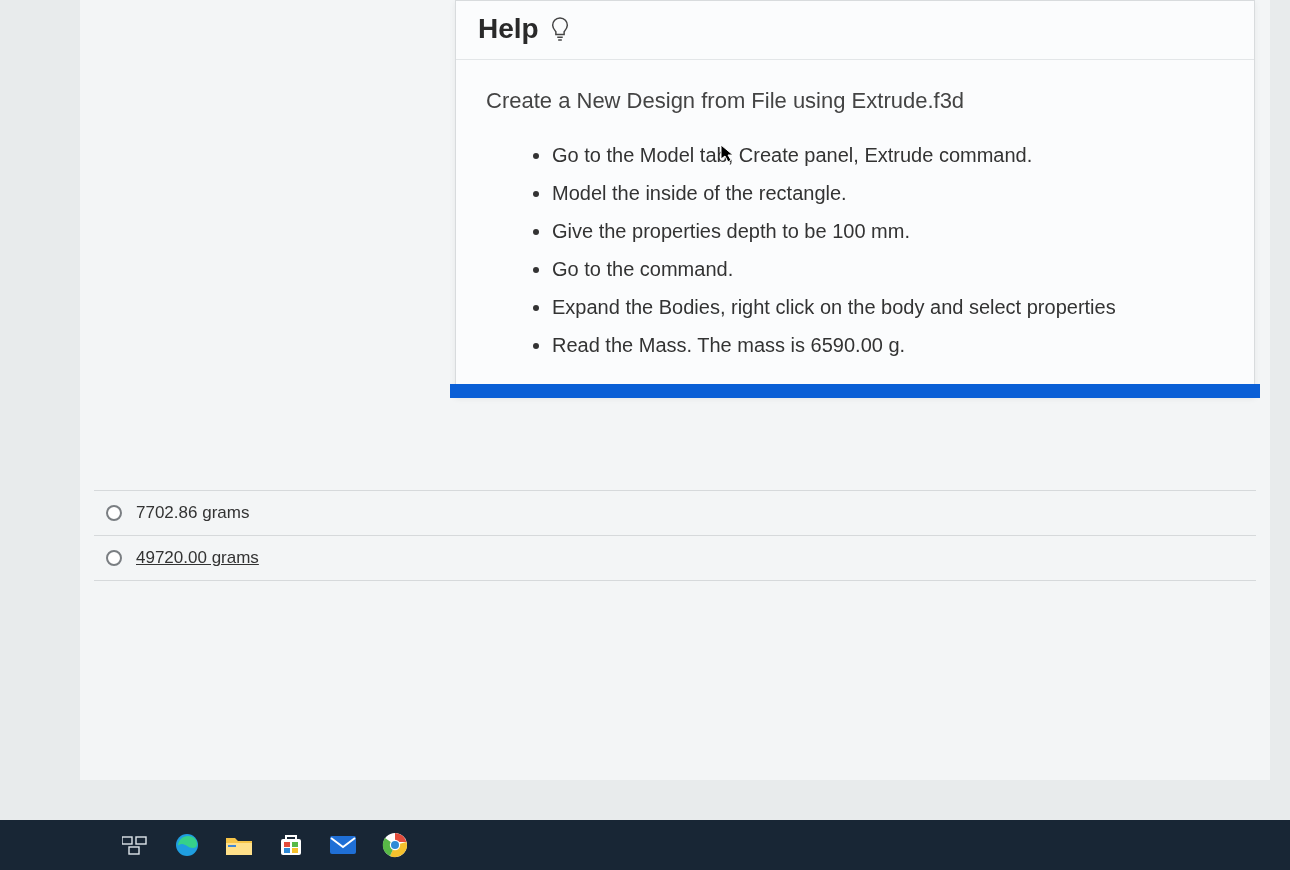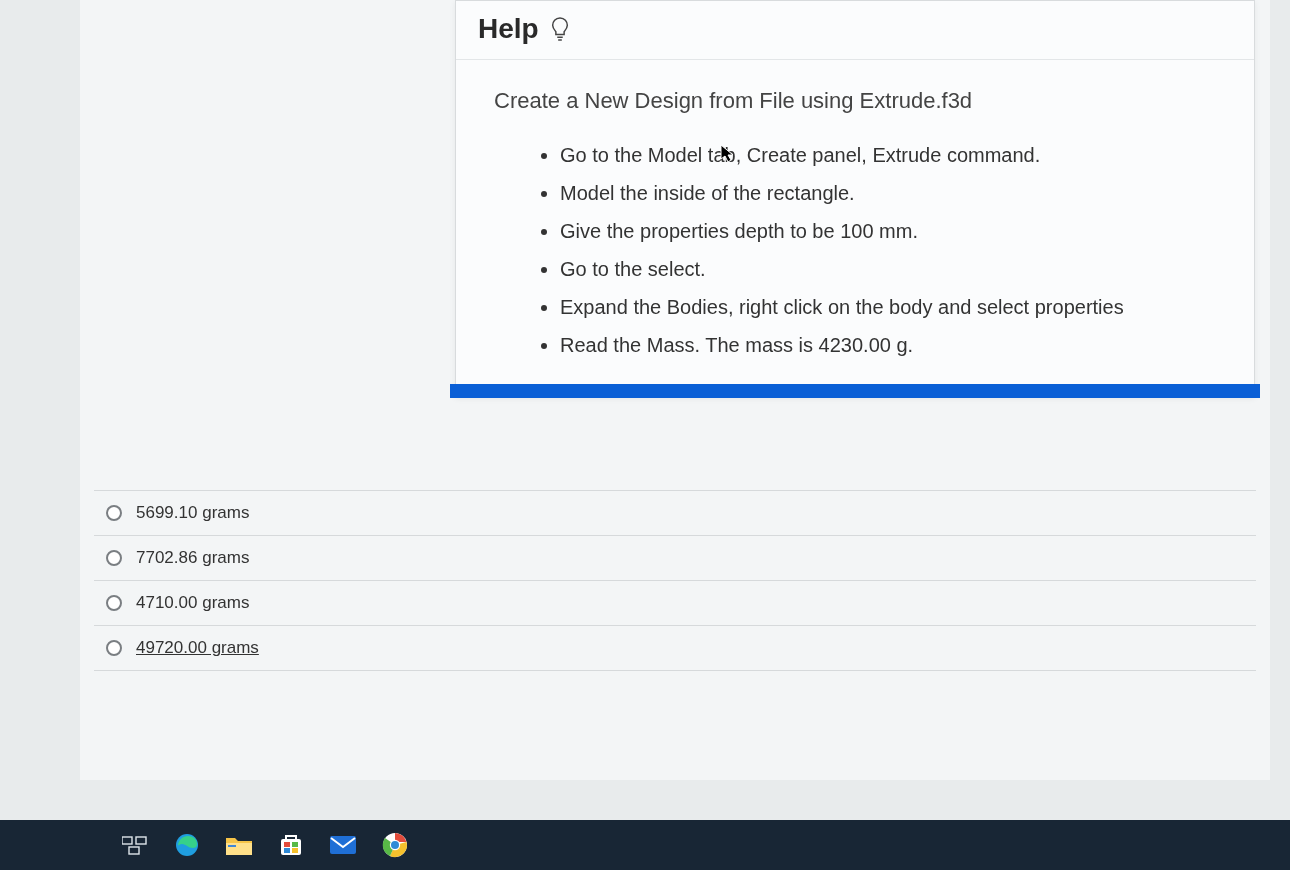--- a/index.html
+++ b/index.html
@@ -37,21 +37,21 @@
     font-size: 28px;
     font-weight: 600;
     color: #2a2a2a;
   }
   .bulb {
     width: 22px;
     height: 26px;
     flex: 0 0 auto;
   }
   .help-body {
-    padding: 28px 26px 20px 34px;
+    padding: 28px 26px 20px 26px;
   }
   .help-subtitle {
     font-size: 22px;
     color: #444;
     margin-bottom: 22px;
     padding-left: 4px;
   }
   .help-steps {
     list-style: disc;
     padding-left: 70px;
@@ -132,40 +132,32 @@
           <line x1="10" y1="26" x2="14" y2="26" stroke="#444" stroke-width="1.6"></line>
         </svg>
       </span>
     </div>
     <div class="help-body">
       <div class="help-subtitle">Create a New Design from File using Extrude.f3d</div>
       <ul class="help-steps">
         <li>Go to the Model tab, Create panel, Extrude command.</li>
         <li>Model the inside of the rectangle.</li>
         <li>Give the properties depth to be 100 mm.</li>
-        <li>Go to the select.</li>
+        <li>Go to the command.</li>
         <li>Expand the Bodies, right click on the body and select properties</li>
-        <li>Read the Mass. The mass is 4230.00 g.</li>
+        <li>Read the Mass. The mass is 6590.00 g.</li>
       </ul>
     </div>
     <div class="accent-bar"></div>
   </div>
 
   <div class="answers">
     <label class="option-row">
       <span class="radio"></span>
-      <span>5699.10 grams</span>
-    </label>
-    <label class="option-row">
-      <span class="radio"></span>
       <span>7702.86 grams</span>
-    </label>
-    <label class="option-row">
-      <span class="radio"></span>
-      <span>4710.00 grams</span>
     </label>
     <label class="option-row">
       <span class="radio"></span>
       <span>49720.00 grams</span>
     </label>
   </div>
 
 </div>
 
 <div class="taskbar">

